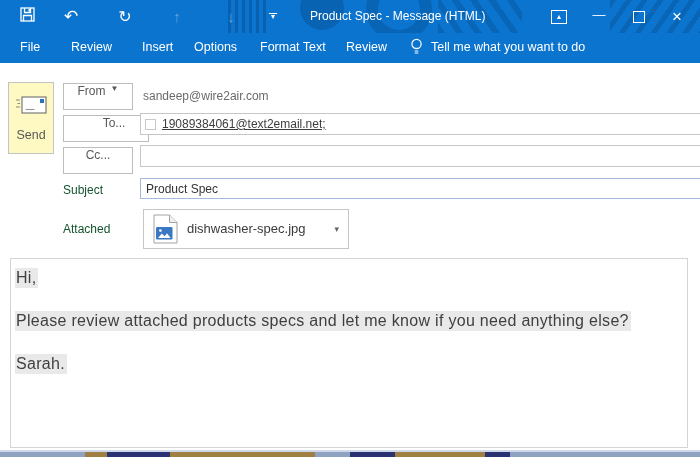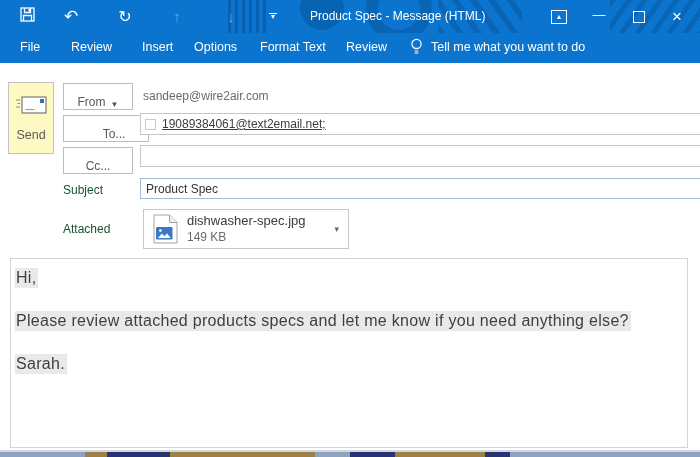--- a/index.html
+++ b/index.html
@@ -40,21 +40,21 @@
   .win-btn.close{margin-right:8px;}
   
   .tab{position:absolute;top:7px;color:#fff;font-size:12.5px;white-space:nowrap;cursor:default;}
   .tellme{position:absolute;left:410px;top:5px;display:flex;align-items:center;color:#fff;font-size:12.5px;cursor:default;}
   .bulb{margin-right:8px;display:flex;}
   
   .send-btn{position:absolute;left:8px;top:82px;width:44px;height:70px;border:1px solid #c3c3c3;background:#fef9c3;
     display:flex;flex-direction:column;align-items:center;justify-content:center;gap:8px;cursor:default;}
   .send-label{font-size:12.5px;color:#595959;}
   .field-btn{position:absolute;left:63px;width:68px;height:25px;border:1px solid #bdbdbd;background:#fff;
-    display:flex;align-items:flex-end;justify-content:center;font-size:12px;color:#595959;cursor:default;}
+    display:flex;align-items:flex-start;justify-content:center;font-size:12px;color:#595959;cursor:default;}
   .from-btn{top:83px;}
   .to-btn{top:115px;padding-left:16px;}
   .cc-btn{top:147px;}
   .from-caret{font-size:8px;color:#555;margin-left:5px;}
   .from-value{position:absolute;left:143px;top:89px;font-size:12px;color:#6a6a6a;}
   .addr-field{position:absolute;left:140px;width:555px;height:20px;border:1px solid #c6c6c6;background:#fff;
     display:flex;align-items:center;padding-left:4px;box-sizing:content-box;}
   .to-field{top:113px;}
   .cc-field{top:145px;}
   .recipient-checkbox{width:9px;height:9px;border:1px solid #c9c9c9;background:#fff;margin-right:6px;flex:none;}
@@ -212,21 +212,20 @@
       <svg width="25" height="30" viewBox="0 0 25 30">
         <path d="M1 1 h15.5 l7.5 7.5 V29 H1 Z" fill="#fff" stroke="#a3a3a3"></path>
         <path d="M16.5 1 v7.5 h7.5" fill="#eee" stroke="#a3a3a3"></path>
         <rect x="3" y="13" width="16.5" height="12.5" rx="1.2" fill="#3b78c3"></rect>
         <path d="M5 24 l3.8-4.6 2.8 2.8 2.4-3 3.6 4.8 Z" fill="#fff"></path>
         <circle cx="7.4" cy="16.6" r="1.3" fill="#fff"></circle>
       </svg>
     </span>
     <span class="attach-texts">
       <span class="attach-name">dishwasher-spec.jpg</span>
-      <span class="attach-size">149 KB</span>
     </span>
     <span class="attach-caret">▾</span>
   </div>
 
   <div class="mail-body">
     <p><span class="hl">Hi,</span></p>
     <p><span class="hl">Please review attached products specs and let me know if you need anything else?</span></p>
     <p><span class="hl">Sarah.</span></p>
   </div>
 

